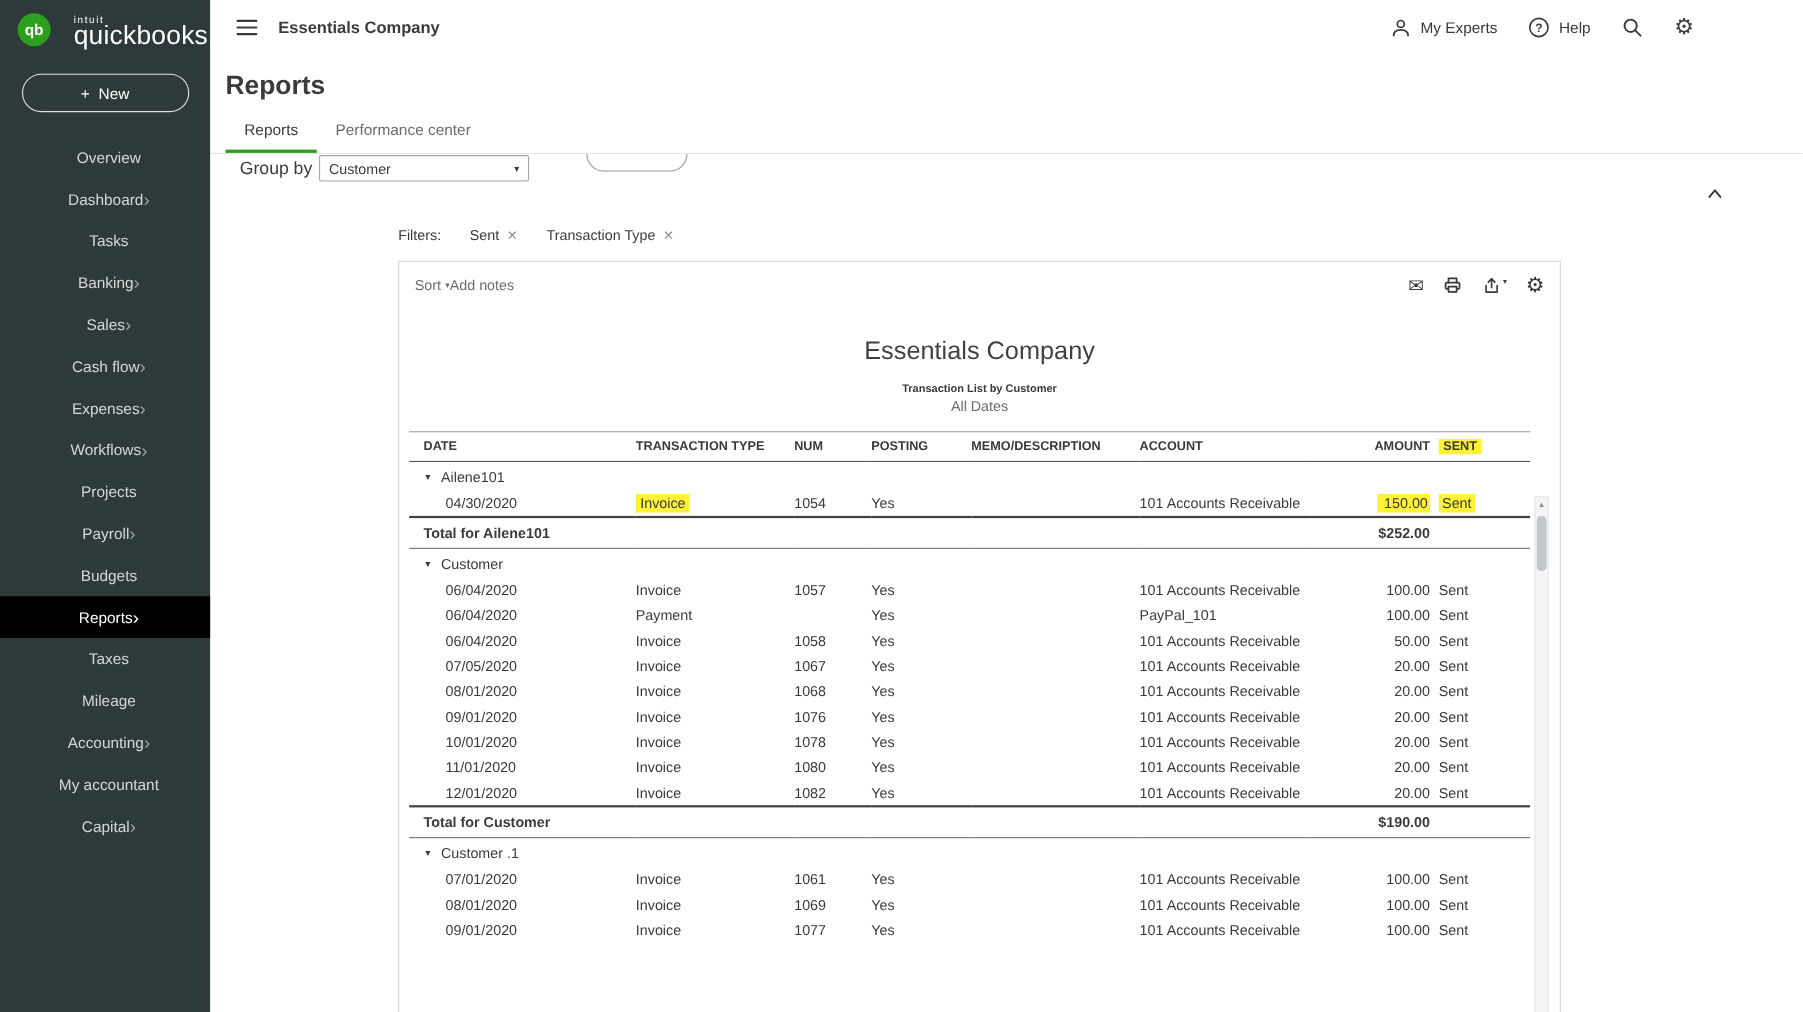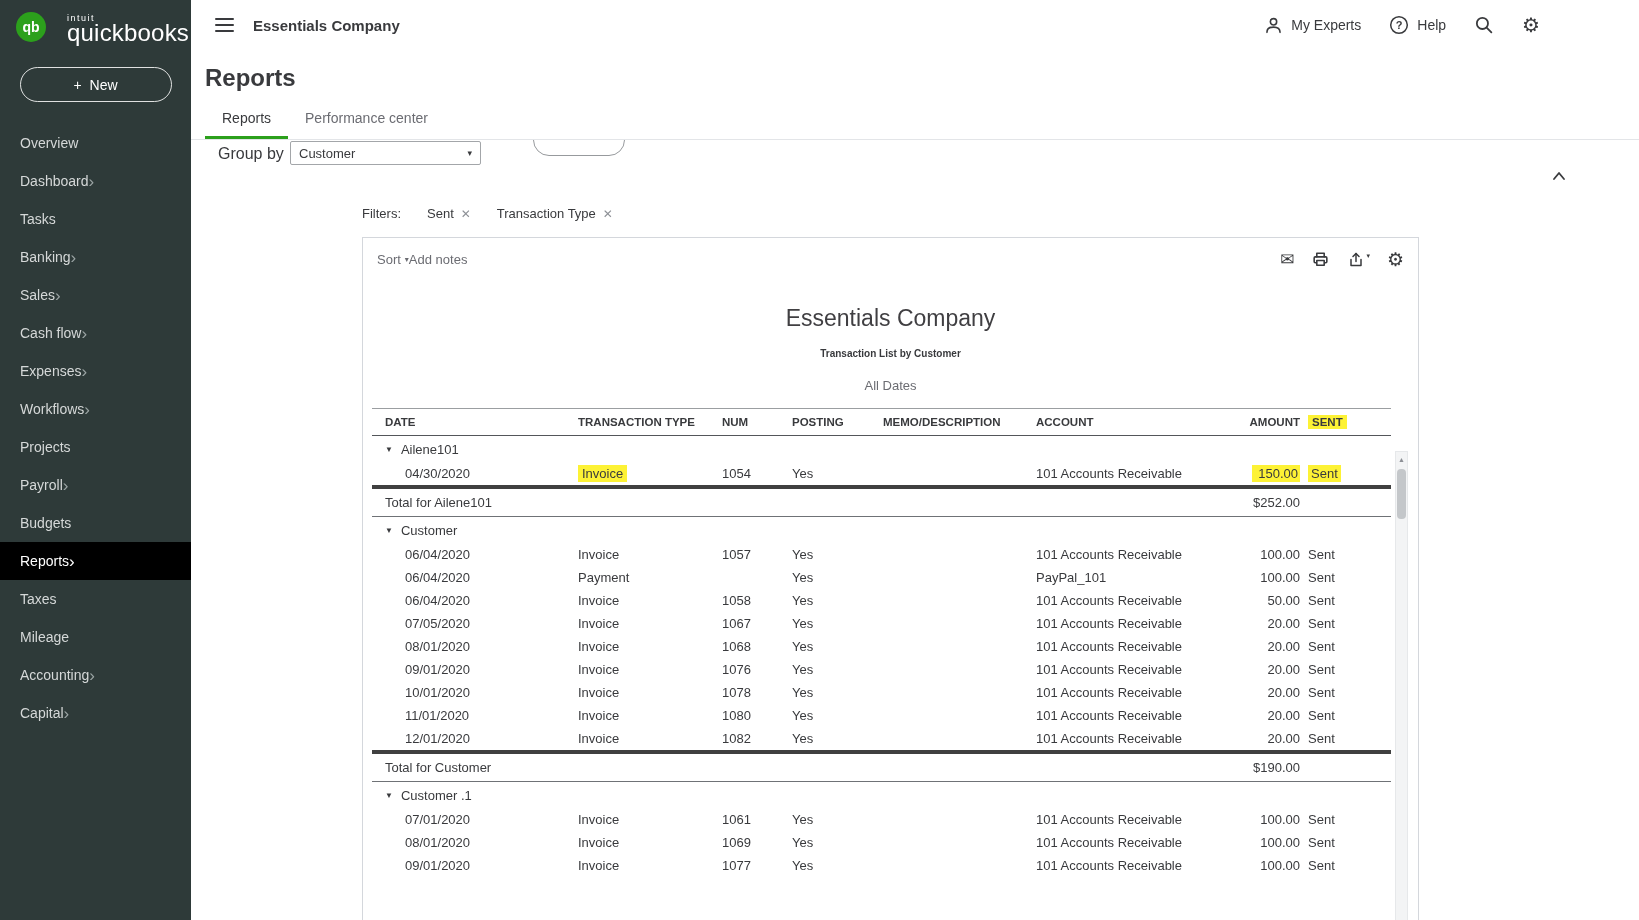--- a/index.html
+++ b/index.html
@@ -6,21 +6,21 @@
   html,body{width:1639px;height:920px;overflow:hidden}
   body{font-family:"Liberation Sans",sans-serif;color:#393a3d;background:#fff;position:relative;font-size:14px}
 
   
   .sidebar{position:absolute;left:0;top:0;width:191px;height:100%;background:#2e3a39;z-index:5}
   .logo{display:flex;align-items:center;gap:21px;padding:12px 0 0 16px;color:#fff}
   .logo-circle{width:30px;height:30px;border-radius:50%;background:#2ca01c;color:#fff;font-weight:700;font-size:14px;display:flex;align-items:center;justify-content:center;flex:0 0 auto}
   .logo-text-top{font-size:9px;letter-spacing:1.5px;line-height:10px}
   .logo-text-main{font-size:24px;font-weight:400;line-height:19px;letter-spacing:.2px}
   .new-btn{margin:25px auto 22px;width:152px;height:35px;border:1px solid rgba(255,255,255,.85);border-radius:18px;color:#fff;font-size:14px;display:flex;align-items:center;justify-content:center;gap:8px;cursor:pointer;background:transparent}
-  .nav-item{height:38px;display:flex;align-items:center;justify-content:flex-start;padding:0 13px 0 20px;color:#d5d8d8;font-size:14px;cursor:pointer}
+  .nav-item{height:38px;display:flex;align-items:center;justify-content:center;padding:0 13px 0 20px;color:#d5d8d8;font-size:14px;cursor:pointer}
   .nav-item .nav-chevron{color:#9aa3a3;font-size:17px;line-height:1}
   .nav-item.active{background:#000;color:#fff}
   .nav-item.active .nav-chevron{color:#fff}
 
   
   .topbar{position:absolute;left:191px;top:0;right:0;height:50px;background:#fff;display:flex;align-items:center;z-index:4}
   .hamburger{width:19px;margin-left:24px;cursor:pointer}
   .hamburger div{height:2px;background:#393a3d;margin:4px 0;border-radius:1px}
   .company-name{font-size:15px;font-weight:700;margin-left:19px}
   .topbar-right{margin-left:auto;display:flex;align-items:center;gap:28px;padding-right:99px}
@@ -58,33 +58,33 @@
   .caret{font-size:8px}
   .rt-right{margin-left:auto;display:flex;align-items:center;gap:17px}
   .rt-right .env-glyph{font-size:17px;line-height:1;cursor:pointer}
   .rt-right .gear-glyph{font-size:19px}
   .export-wrap{display:flex;align-items:flex-start;gap:1px;cursor:pointer}
   .export-caret{font-size:7px;margin-top:1px}
 
   .report-header{text-align:center;margin-top:28px}
   .rh-company{font-size:23px;font-weight:400;color:#403f42}
   .rh-title{font-size:10px;font-weight:700;margin-top:16px}
-  .rh-subtitle{font-size:13px;color:#6b6c72;margin-top:19px}
+  .rh-subtitle{font-size:13px;color:#6b6c72;margin-top:3px}
 
   
   table{border-collapse:collapse;table-layout:fixed;font-size:13px;margin:15px 9px 0;width:1019px}
   th{font-size:11.5px;text-align:left;padding:7px 0;border-top:1px solid #9b9ea1;border-bottom:1px solid #53565a;font-weight:700}
   th.first{padding-left:13px}
   td{padding:4px 0;overflow:hidden;white-space:nowrap}
   .col-amount{text-align:right}
   .col-sent{padding-left:8px}
   .cell-date{padding-left:33px}
   .group-row td{padding:6px 0 5px 13px}
   .tri{font-size:8px;margin-right:8px;vertical-align:2px;cursor:pointer;color:#393a3d}
-  .total-row td{font-weight:400;border-top:4px solid #404040;border-bottom:1px solid #6f7276;padding:6px 0}
+  .total-row td{font-weight:700;border-top:2px solid #404040;border-bottom:1px solid #6f7276;padding:6px 0}
   .total-row td:first-child{padding-left:13px}
   .hl{background:#fdf235;padding:1px 4px}
   .hl-amt{padding:1px 2px 1px 6px}
   .hl-sent{padding:1px 3px}
   .data-row{cursor:pointer}
 
   
   .v-scrollbar{position:absolute;left:1032px;top:213px;width:13px;bottom:0;background:#f3f4f5;border:1px solid #e6e8ea}
   .sb-arrow{height:15px;display:flex;align-items:center;justify-content:center;font-size:7px;color:#8d9096;cursor:pointer}
   .sb-thumb{position:absolute;top:17px;left:1px;width:9px;height:50px;background:#c4c7ca;border-radius:4px;cursor:pointer}
@@ -151,20 +151,23 @@
       </div>
       <div class="nav-item">
         <span>Taxes</span>
       </div>
       <div class="nav-item">
         <span>Mileage</span>
       </div>
       <div class="nav-item">
         <span>Accounting</span>
         <span class="nav-chevron">›</span>
+      </div>
+      <div class="nav-item">
+        <span>My accountant</span>
       </div>
       <div class="nav-item">
         <span>Capital</span>
         <span class="nav-chevron">›</span>
       </div>
     </div>
 </div>
 
 <div class="topbar">
   <div class="hamburger">

